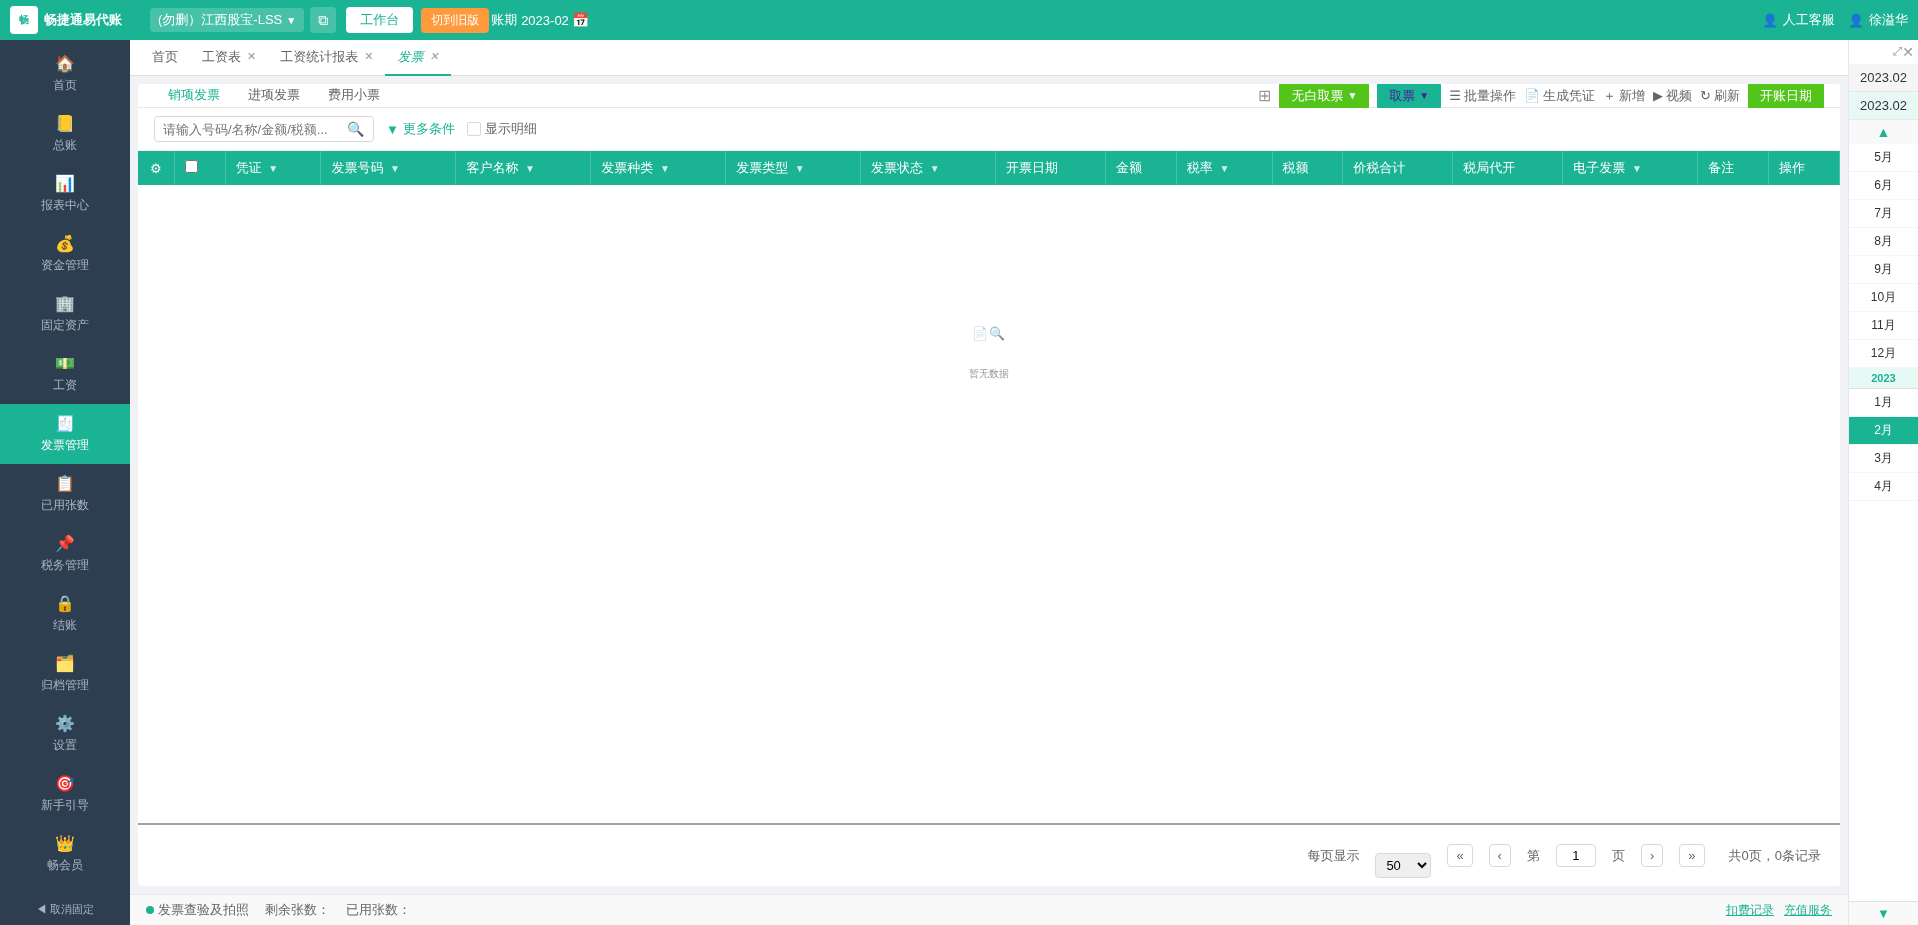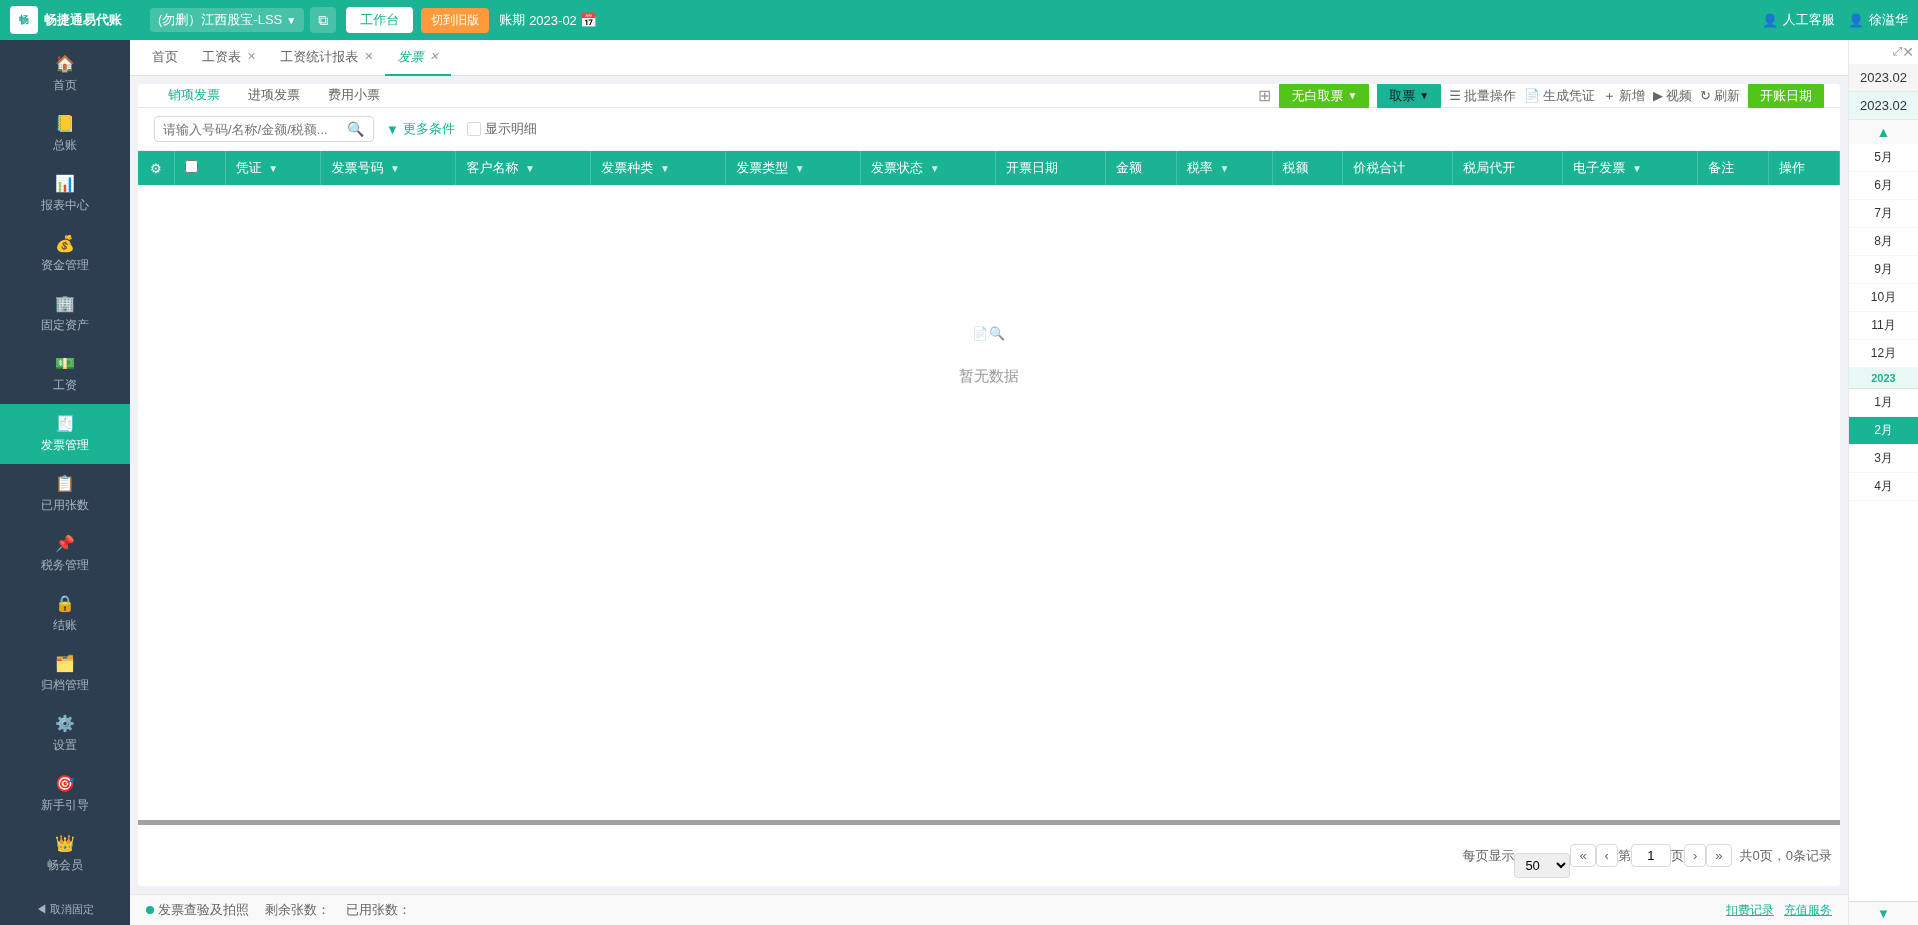--- a/index.html
+++ b/index.html
@@ -69,21 +69,21 @@
       display: flex; align-items: center; border-bottom: 1px solid #e8e8e8;
       padding: 0 16px; height: 24px; flex-shrink: 0; background: white;
     }
     .sub-tab {
       padding: 0 14px; height: 40px; display: flex; align-items: center;
       cursor: pointer; color: #666; font-size: 13px; border-bottom: 2px solid transparent;
     }
     .sub-tab.active { color: #1ab394; border-bottom: 2px solid #1ab394; }
     .sub-tab-actions { margin-left: auto; display: flex; align-items: center; gap: 8px; }
     .btn-green { background: #52c41a; color: white; border: none; border-radius: 4px; padding: 5px 12px; cursor: pointer; display: flex; align-items: center; gap: 4px; font-size: 13px; }
-    .btn-teal { background: #1ab394; color: #0f172a; border: none; border-radius: 4px; padding: 5px 12px; cursor: pointer; display: flex; align-items: center; gap: 4px; font-size: 13px; }
+    .btn-teal { background: #1ab394; color: #4c1d95; border: none; border-radius: 4px; padding: 5px 12px; cursor: pointer; display: flex; align-items: center; gap: 4px; font-size: 13px; }
     .dropdown-arrow { font-size: 10px; }
     .btn-link { background: none; border: none; color: #666; cursor: pointer; font-size: 13px; display: flex; align-items: center; gap: 3px; }
 
     
     .filter-bar {
       display: flex; align-items: center; padding: 8px 16px; gap: 12px;
       background: white; border-bottom: 1px solid #f0f0f0; flex-shrink: 0;
     }
     .search-input-wrap { display: flex; align-items: center; border: 1px solid #d9d9d9; border-radius: 4px; padding: 4px 8px; width: 220px; gap: 6px; }
     .search-input { border: none; outline: none; width: 100%; font-size: 13px; color: #999; }
@@ -101,21 +101,21 @@
       color: white; padding: 8px 10px; font-weight: normal; font-size: 13px;
       white-space: nowrap; text-align: left; border-right: 1px solid rgba(255,255,255,0.2);
     }
     .data-table thead th:first-child { width: 36px; text-align: center; }
     .data-table thead th.icon-col { width: 36px; text-align: center; }
     .th-filter { font-size: 10px; color: rgba(255,255,255,0.8); cursor: pointer; margin-left: 3px; }
 
     
     .table-footer {
       display: flex; align-items: center; justify-content: flex-end;
-      padding: 8px 8px; border-top: 5px solid #a3a3a3; background: white; gap: 0; flex-shrink: 0;
+      padding: 8px 19px; border-top: 2px solid #a3a3a3; background: white; gap: 16px; flex-shrink: 0;
     }
     .page-btn { background: none; border: 1px solid #d9d9d9; border-radius: 4px; padding: 3px 8px; cursor: pointer; color: #666; font-size: 13px; }
     .page-input { width: 40px; border: 1px solid #d9d9d9; border-radius: 4px; padding: 3px 6px; text-align: center; font-size: 13px; }
     .page-size-select { border: 1px solid #d9d9d9; border-radius: 4px; padding: 3px 6px; font-size: 13px; margin-top: 20px; }
 
     
     .status-bar {
       display: flex; align-items: center; padding: 6px 16px; background: #f9f9f9;
       border-top: 1px solid #e8e8e8; gap: 16px; flex-shrink: 0; justify-content: flex-end;
     }
@@ -157,21 +157,21 @@
     </div>
     <span>畅捷通易代账</span>
   </div>
   <div class="company-selector">
     <span>(勿删）江西股宝-LSS</span>
     <span class="arrow">▼</span>
   </div>
   <div class="copy-icon">⧉</div>
   <button class="workbench-btn">工作台</button>
   <button class="switch-btn">切到旧版</button>
-  <span style="color:white;margin-left:10px;">账期</span>
+  <span style="color:white;margin-left:2px;">账期</span>
   <span style="color:white;margin-left:4px;">2023-02</span>
   <span style="color:white;margin-left:4px;font-size:14px;">📅</span>
   <div class="header-right">
     <div class="header-right-item">
       <span>👤</span>
       <span>人工客服</span>
     </div>
     <div class="header-right-item">
       <span>👤</span>
       <span>徐溢华</span>
@@ -355,21 +355,21 @@
           </thead>
           <tbody id="table-body">
           </tbody>
         </table>
 
         <div class="no-data-area" style="padding:80px 0;display:flex;flex-direction:column;align-items:center;justify-content:center;">
           <div style="font-size:80px;color:#b8dff7;opacity:0.7;">
             
             <span>📄🔍</span>
           </div>
-          <div style="color:#999;font-size:15px;margin-top:10px;">暂无数据</div>
+          <div style="color:#999;font-size:10px;margin-top:10px;">暂无数据</div>
         </div>
       </div>
 
       <div class="table-footer">
         <span style="color:#666;font-size:13px;">每页显示</span>
         <select class="page-size-select">
           <option>50</option>
           <option>10</option>
           <option>20</option>
           <option>100</option>

